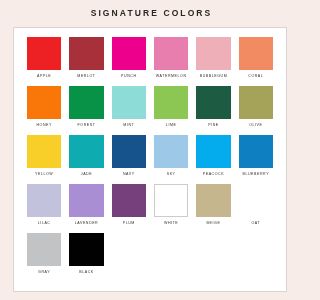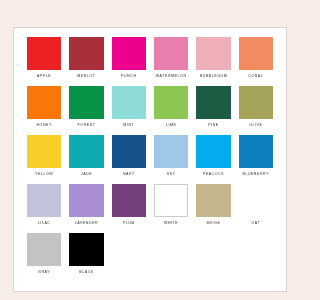--- a/index.html
+++ b/index.html
@@ -79,20 +79,21 @@
   }
   .cell.empty .swatch {
     background: transparent;
   }
 </style>
 </head>
 <body>
 
 <div class="page">
 
+  <div class="title">SIGNATURE COLORS</div>
 
   <div class="card">
     <div class="grid">
         <div class="row">
           <div class="cell">
             <div class="swatch" style="background: rgb(237, 32, 36);"></div>
             <div class="label">APPLE</div>
           </div>
           <div class="cell">
             <div class="swatch" style="background: rgb(168, 48, 58);"></div>

